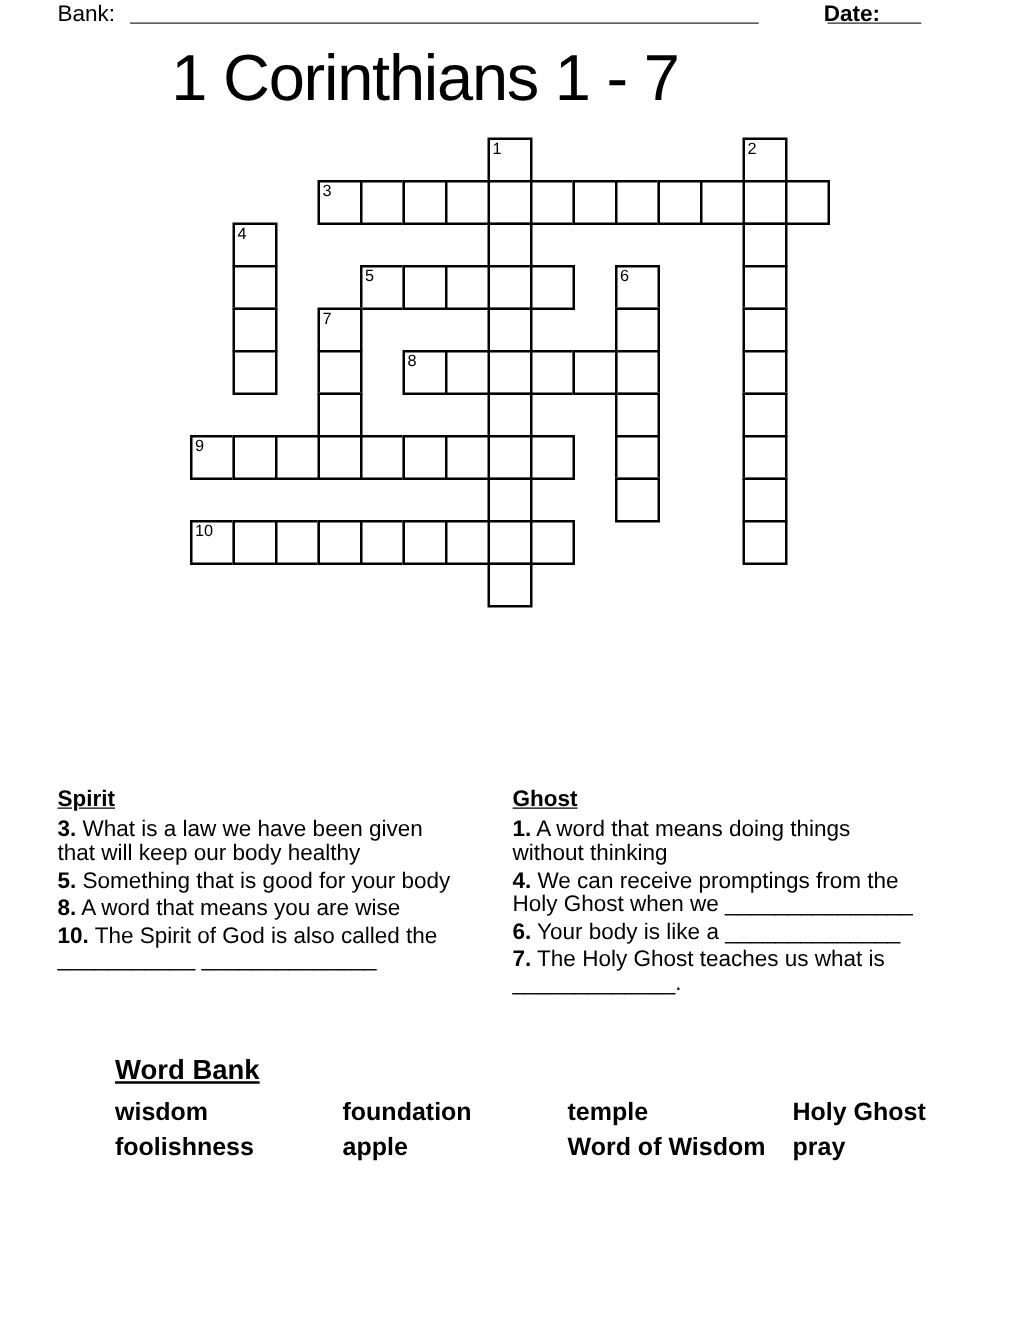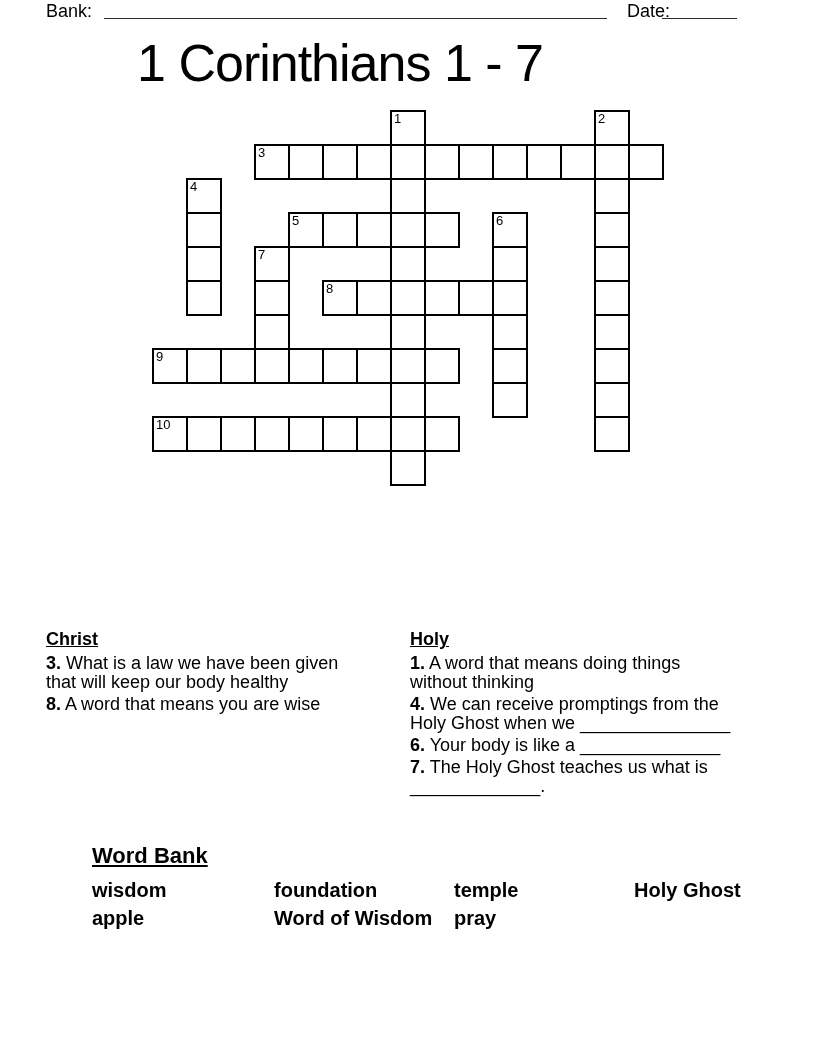--- a/index.html
+++ b/index.html
@@ -7,21 +7,21 @@
   body {
     position:relative;
     width:816px; height:1056px;
     font-family:"Liberation Sans", sans-serif;
     color:#000;
     overflow:hidden;
   }
   
   .hdr-label { position:absolute; font-size:18px; line-height:20px; }
   .name-label { left:46px; top:1px; }
-  .date-label { left:627px; top:1px; }
+  .date-label { left:659px; top:1px;font-weight:bold; }
   .blank-line { position:absolute; top:2px; height:16px; border-bottom:1.6px solid #2b2b2b; }
   .name-line { left:104px; width:503px; }
   .date-line { left:662px; width:75px; }
   
   .title {
     position:absolute; left:0; top:33px; width:680px;
     text-align:center; font-size:52px; line-height:60px;
     letter-spacing:-1px; font-weight:400;
   }
   
@@ -151,41 +151,44 @@
     <div class="cell" style="left: 34px; top: 306px;"></div>
     <div class="cell" style="left: 68px; top: 306px;"></div>
     <div class="cell" style="left: 102px; top: 306px;"></div>
     <div class="cell" style="left: 136px; top: 306px;"></div>
     <div class="cell" style="left: 170px; top: 306px;"></div>
     <div class="cell" style="left: 204px; top: 306px;"></div>
     <div class="cell" style="left: 272px; top: 306px;"></div>
   </div>
 
 <div class="clue-col across">
-  <div class="clue-head">Christ</div>
+  <div class="clue-head">Spirit</div>
   <div>
       <div class="clue"><b>3.</b> What is a law we have been given that will keep our body healthy</div>
+      <div class="clue"><b>5.</b> Something that is good for your body</div>
       <div class="clue"><b>8.</b> A word that means you are wise</div>
+      <div class="clue"><b>10.</b> The Spirit of God is also called the ___________ ______________</div>
     </div>
 </div>
 
 <div class="clue-col down">
-  <div class="clue-head">Holy</div>
+  <div class="clue-head">Ghost</div>
   <div>
       <div class="clue"><b>1.</b> A word that means doing things without thinking</div>
       <div class="clue"><b>4.</b> We can receive promptings from the Holy Ghost when we _______________</div>
       <div class="clue"><b>6.</b> Your body is like a ______________</div>
       <div class="clue"><b>7.</b> The Holy Ghost teaches us what is _____________.</div>
     </div>
 </div>
 
 <div class="word-bank">
   <div class="wb-head">Word Bank</div>
   <div class="wb-grid">
       <span>wisdom</span>
       <span>foundation</span>
       <span>temple</span>
       <span>Holy Ghost</span>
+      <span>foolishness</span>
       <span>apple</span>
       <span>Word of Wisdom</span>
       <span>pray</span>
     </div>
 </div>
 
 </body></html>

